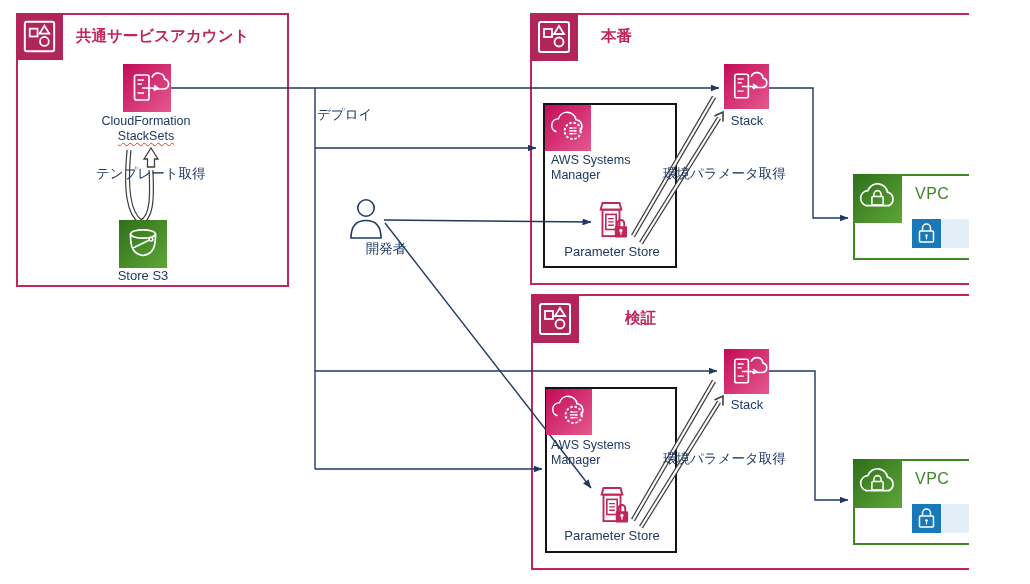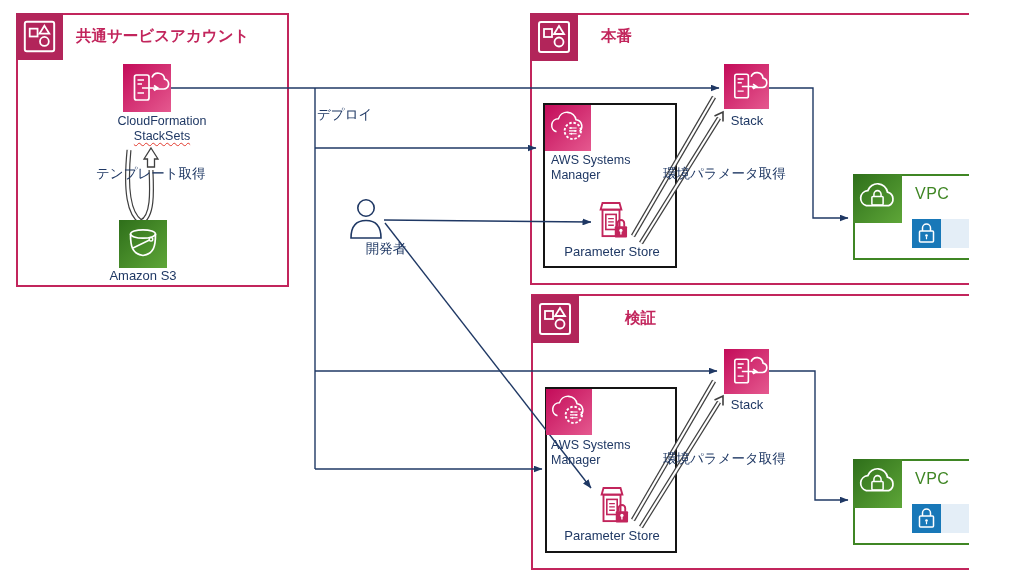--- a/index.html
+++ b/index.html
@@ -91,36 +91,36 @@
   <div class="title" style="left:76px;top:26px;">共通サービスアカウント</div>
 
   <div class="icon pinkgrad" style="left:123px;top:64px;width:48px;height:48px;">
     <svg viewBox="0 0 48 48" fill="none" stroke="#fff" stroke-width="1.7">
       <path d="M30,25 h10.8 a5,5 0 0 0 0.8,-9.9 a6.5,6.5 0 0 0 -12.6,-1.6"></path>
       <rect x="11.5" y="11" width="14.5" height="25" rx="2"></rect>
       <path d="M14.5,16 h6.5 M14.5,20 h4.5 M14.5,29 h6.5" stroke-width="1.4"></path>
       <path d="M19,24 H33.5 M31,21.5 L34.8,24 L31,26.5"></path>
     </svg>
   </div>
-  <div class="lbl center" style="left:102px;top:114px;width:120px;">
+  <div class="lbl center" style="left:86px;top:114px;width:120px;">
     <span class="blk">CloudFormation</span>
     <span class="blk wavy">StackSets</span>
   </div>
 
   <div class="ann center" style="left:96px;top:166px;width:106px;">テンプレート取得</div>
 
   <div class="icon greengrad" style="left:119px;top:220px;width:48px;height:48px;">
     <svg viewBox="0 0 48 48" fill="none" stroke="#fff" stroke-width="1.7">
       <ellipse cx="24" cy="14" rx="12.5" ry="4.2"></ellipse>
       <path d="M11.5,14 C11.5,26 13,34 24,35.5 C35,34 36.5,26 36.5,14"></path>
       <path d="M14,28 L30.5,20" stroke-width="1.5"></path>
       <circle cx="32" cy="19.3" r="1.8" stroke-width="1.4"></circle>
     </svg>
   </div>
-  <div class="lbl center" style="left:93px;top:268px;width:100px;font-size:13px;">Amazon S3</div>
+  <div class="lbl center" style="left:93px;top:268px;width:100px;font-size:13px;">Store S3</div>
 
   <div class="ann" style="left:317px;top:63px;margin-top:44px;">デプロイ</div>
 
   <div class="icon" style="left:345px;top:197px;width:42px;height:42px;">
     <svg viewBox="0 0 42 42">
         <circle cx="21" cy="11" r="8.2" fill="#fff" stroke="#1F3864" stroke-width="1.6"></circle>
         <path d="M6,41 C6,28.5 12,23.5 21,23.5 C30,23.5 36,28.5 36,41 Z" fill="#fff" stroke="#1F3864" stroke-width="1.6"></path>
       </svg>
   </div>
   <div class="ann center" style="left:358px;top:241px;width:56px;">開発者</div>

